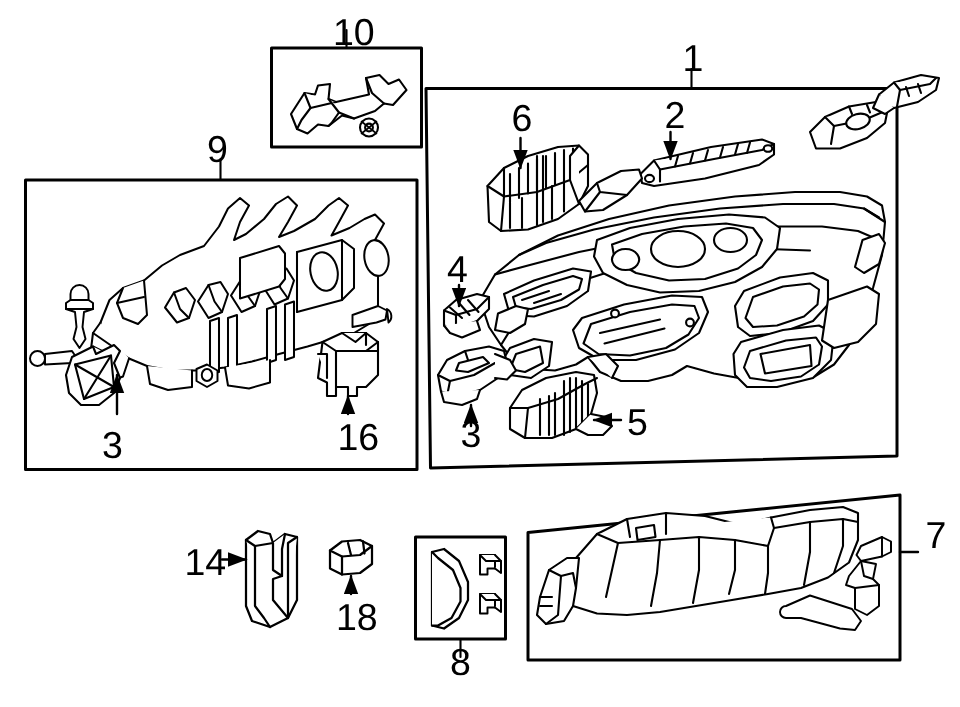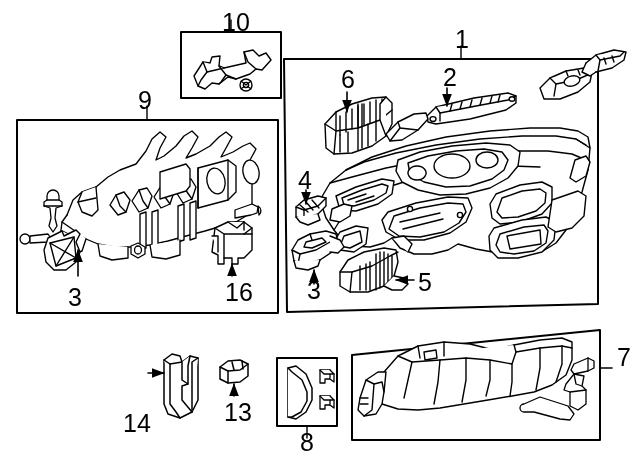--- a/index.html
+++ b/index.html
@@ -383,17 +383,17 @@
 <div class="callout" style="left:455px;top:27px;">1</div>
 <div class="callout" style="left:341px;top:67px;">6</div>
 <div class="callout" style="left:443px;top:65px;">2</div>
 <div class="callout" style="left:138px;top:88px;">9</div>
 <div class="callout" style="left:298px;top:168px;">4</div>
 <div class="callout" style="left:68px;top:285px;">3</div>
 <div class="callout" style="left:225px;top:280px;">16</div>
 <div class="callout" style="left:307px;top:278px;">3</div>
 <div class="callout" style="left:418px;top:270px;">5</div>
 <div class="callout" style="left:617px;top:345px;">7</div>
-<div class="callout" style="left:123px;top:363px;margin-top:48px;">14</div>
-<div class="callout" style="left:224px;top:400px;">13</div>
+<div class="callout" style="left:123px;top:363px;">14</div>
+<div class="callout" style="left:224px;top:400px;">18</div>
 <div class="callout" style="left:300px;top:430px;">8</div>
 
 </div>
 
 </body></html>

